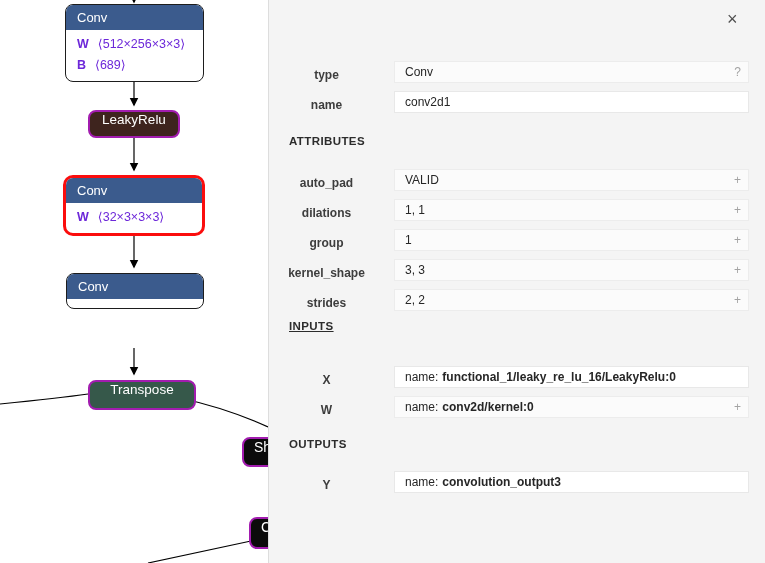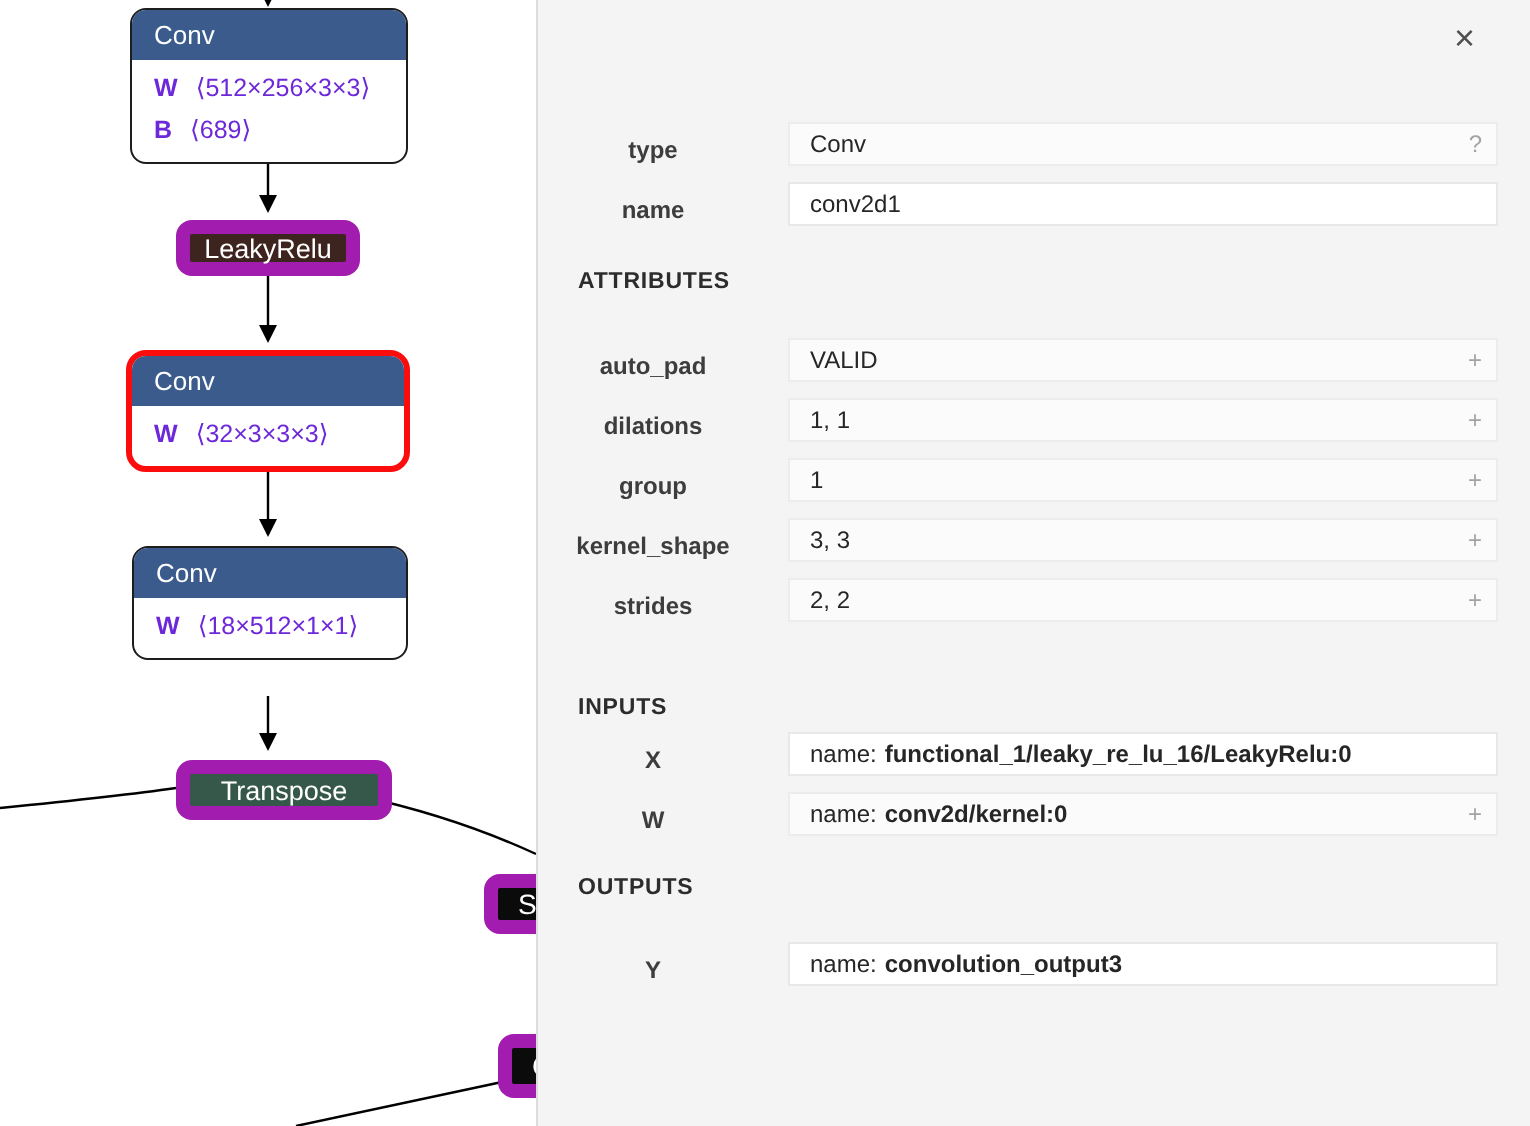--- a/index.html
+++ b/index.html
@@ -17,22 +17,22 @@
   }
   .node.selected{border:3px solid #fb0d0d;border-radius:10px;}
   .node-hdr{
     color:#ffffff;font-size:13px;line-height:25px;padding:0 11px;
     background:#3b5b8d;
   }
   .node-body{padding:4px 0 5px;}
   .node-row{font-size:12.5px;line-height:21px;padding:0 11px;color:#6d28d9;white-space:nowrap;}
   .node-row b{font-weight:700;margin-right:9px;}
   .pill{
-    position:absolute;color:#ffffff;font-size:13.5px;border:7px solid #a21caf;
-    border-radius:8px;display:flex;align-items:center;justify-content:center;
+    position:absolute;color:#ffffff;font-size:13.5px;border:2px solid #a21caf;
+    border-radius:8px;display:flex;align-items:flex-start;justify-content:center;
     box-sizing:border-box;white-space:nowrap;
   }
   .pill.act{background:#3e241e;}
   .pill.transform{background:#36584a;}
   .pill.dark{background:#0b0b0b;justify-content:flex-start;padding-left:10px;font-size:14px;}
   
   .panel{
     position:absolute;left:268px;top:0;width:497px;height:563px;
     background:#f4f4f4;border-left:1px solid #dddddd;box-sizing:border-box;z-index:5;
   }
@@ -103,21 +103,20 @@
   <div class="node selected" style="left:63px;top:175px;width:142px;">
     <div class="node-hdr">Conv</div>
     <div class="node-body">
       <div class="node-row"><b>W</b><span>⟨32×3×3×3⟩</span></div>
     </div>
   </div>
 
   <div class="node" style="left:66px;top:273px;width:138px;">
     <div class="node-hdr">Conv</div>
     <div class="node-body">
-      <div class="node-row"><b>W</b><span>⟨18×512×1×1⟩</span></div>
     </div>
   </div>
 
   <div class="pill transform" style="left:88px;top:380px;width:108px;height:30px;">
     <span>Transpose</span>
   </div>
 
   <div class="pill dark" style="left:242px;top:437px;width:60px;height:30px;">
     <span>Sh</span>
   </div>
@@ -176,21 +175,21 @@
     </div>
   </div>
   <div class="prow" style="top:289px;">
     <div class="plabel">strides</div>
     <div class="pinput">
       <span>2, 2</span>
       <span class="corner">+</span>
     </div>
   </div>
 
-  <div class="section-title" style="top:348px;">INPUTS</div>
+  <div class="section-title" style="top:320px;text-decoration:underline;">INPUTS</div>
 
   <div class="prow" style="top:366px;">
     <div class="plabel">X</div>
     <div class="pinput white">
       <span class="pfx">name:</span><b>functional_1/leaky_re_lu_16/LeakyRelu:0</b>
     </div>
   </div>
 
   <div class="prow" style="top:396px;">
     <div class="plabel">W</div>

